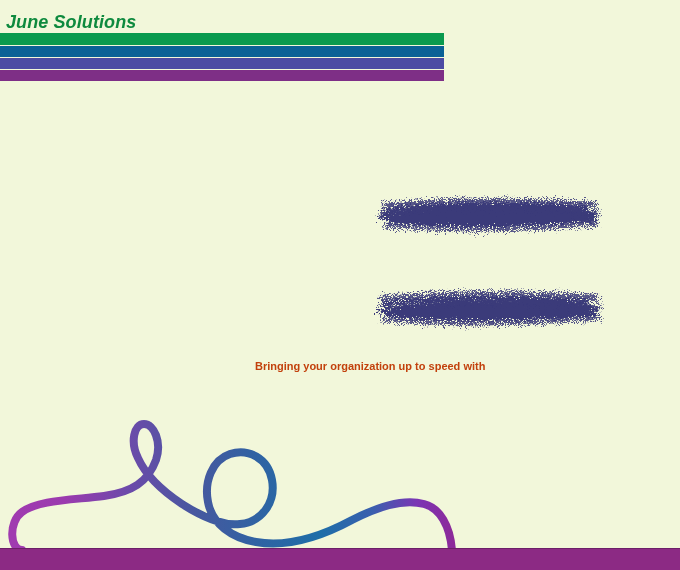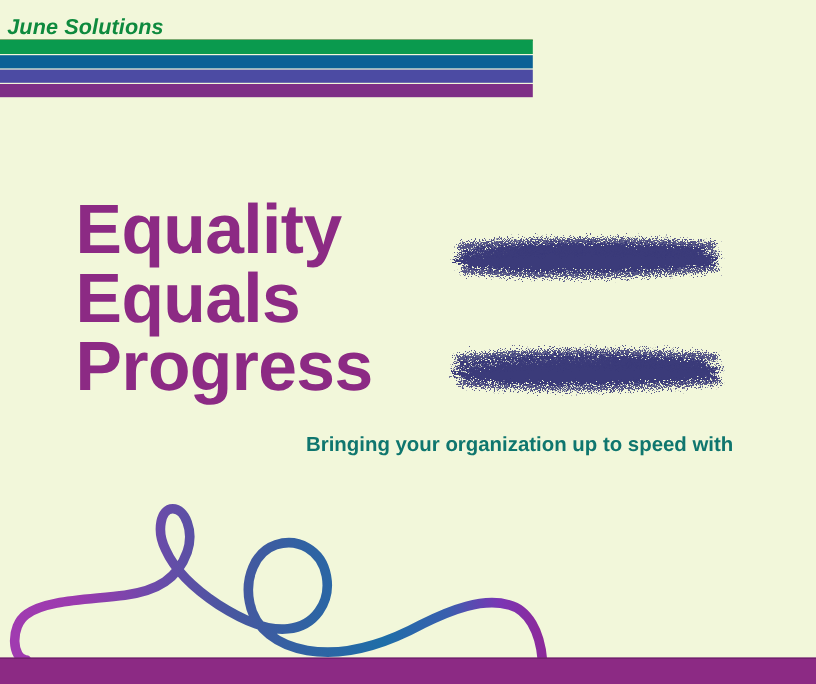--- a/index.html
+++ b/index.html
@@ -61,24 +61,24 @@
     letter-spacing: -0.5px;
   }
   .headline .ln { display: block; white-space: nowrap; }
 
   
   .subtitle {
     position: absolute;
     left: 255px;
     top: 360px;
     width: 360px;
-    font-size: 17px;
+    font-size: 11px;
     line-height: 1.25;
     font-weight: bold;
-    color: #0f766e;
+    color: #c2410c;
   }
   .subtitle .ln { display: block; white-space: nowrap; }
 
   
   .brush { position: absolute; }
   .brush-1 { left: 372px; top: 194px; width: 232px; height: 46px; }
   .brush-2 { left: 372px; top: 286px; width: 232px; height: 46px; }
 
   
   .swirl {
@@ -112,25 +112,20 @@
   <div class="brand">June Solutions</div>
 
   <div class="stripes">
     <div class="stripe-hairline"></div>
     <div class="stripe stripe-0"></div>
     <div class="stripe stripe-1"></div>
     <div class="stripe stripe-2"></div>
     <div class="stripe stripe-3"></div>
   </div>
 
-  <div class="headline">
-    <span class="ln">Equality</span>
-    <span class="ln">Equals</span>
-    <span class="ln">Progress</span>
-  </div>
 
   <div class="subtitle">
     <span class="ln">Bringing your organization up to speed with</span>
   </div>
 
   <svg class="brush brush-1" viewBox="0 0 232 46" preserveAspectRatio="none">
     <defs>
       <filter id="rough1" x="-10%" y="-30%" width="125%" height="170%">
         <feTurbulence type="fractalNoise" baseFrequency="0.55 0.85" numOctaves="4" seed="7" result="n"></feTurbulence>
         <feDisplacementMap in="SourceGraphic" in2="n" scale="13" xChannelSelector="R" yChannelSelector="G"></feDisplacementMap>

